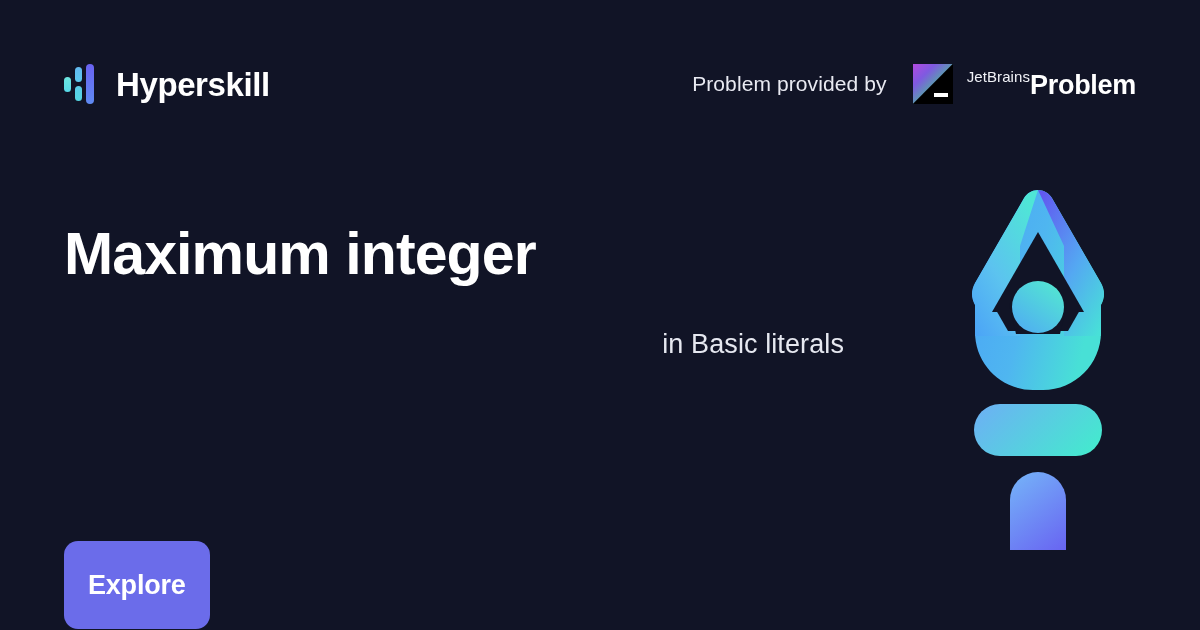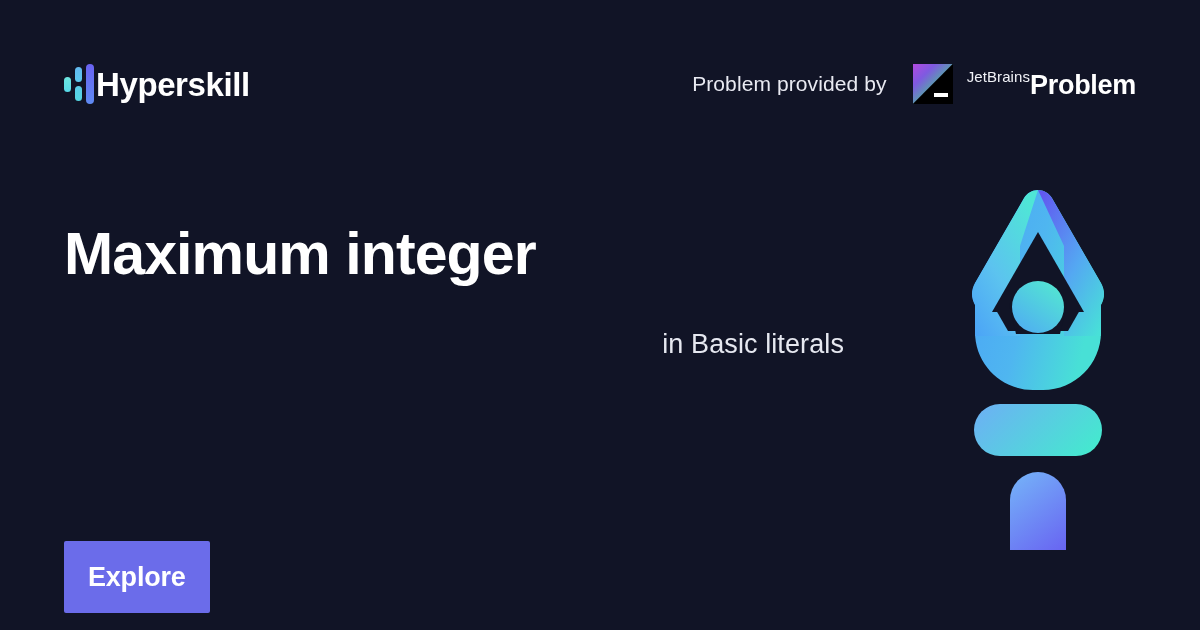--- a/index.html
+++ b/index.html
@@ -33,20 +33,21 @@
     display: flex;
     align-items: center;
     justify-content: space-between;
     padding: 0 64px;
   }
 
   
   .brand {
     display: flex;
     align-items: center;
+    gap: 20px;
     height: 46px;
   }
 
   .hs-mark {
     position: relative;
     width: 32px;
     height: 40px;
     flex: 0 0 auto;
   }
   .hs-bar { position: absolute; border-radius: 4px; }
@@ -153,25 +154,25 @@
   }
 
   .explore-btn {
     position: absolute;
     left: 0;
     top: 326px;
     display: inline-flex;
     align-items: center;
     justify-content: center;
     min-width: 141px;
-    height: 72px;
+    height: 88px;
     padding: 0 24px;
     background: #6b6cea;
     border: none;
-    border-radius: 2px;
+    border-radius: 14px;
     color: #ffffff;
     font-family: inherit;
     font-size: 27px;
     font-weight: 700;
     letter-spacing: -0.2px;
     cursor: pointer;
   }
 
   
   .illustration {

